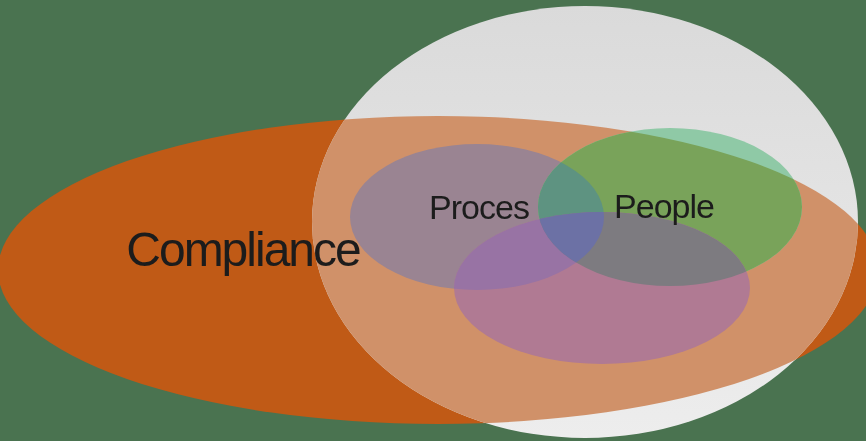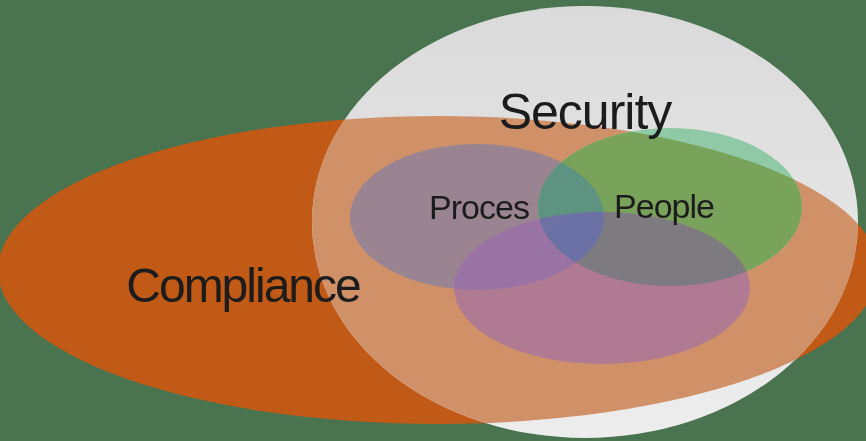--- a/index.html
+++ b/index.html
@@ -23,21 +23,21 @@
   }
   .venn-label {
     position: absolute;
     transform: translate(-50%, -50%);
     white-space: nowrap;
     color: #1c1c1c;
     line-height: 1;
     font-weight: 400;
   }
   .label-xl { font-size: 50px; letter-spacing: -1px; }
-  .label-lg { font-size: 48px; letter-spacing: -2px; margin-top: 36px; }
+  .label-lg { font-size: 48px; letter-spacing: -2px; }
   .label-md { font-size: 34px; letter-spacing: -1px; }
   #security-label   { left: 585px; top: 112px; }
   #compliance-label { left: 243px; top: 250px; }
   #proces-label     { left: 479px; top: 207px; }
   #people-label     { left: 664px; top: 206px; }
   #technolo-label   { left: 603px; top: 278px; }
 </style>
 </head>
 <body>
 
@@ -95,21 +95,20 @@
       <ellipse cx="602" cy="288" rx="148" ry="76" fill="#7d7b80"></ellipse>
     </g>
 
     <g clip-path="url(#cpPeople)">
       <g clip-path="url(#cpProces)">
         <ellipse cx="602" cy="288" rx="148" ry="76" fill="#6c71a5"></ellipse>
       </g>
     </g>
   </svg>
 
-  <div id="security-label" class="venn-label label-xl">Security</div>
 
   <div id="compliance-label" class="venn-label label-lg">Compliance</div>
 
   <div id="proces-label" class="venn-label label-md">Proces</div>
 
   <div id="people-label" class="venn-label label-md">People</div>
 
 </div>
 
 </body></html>

